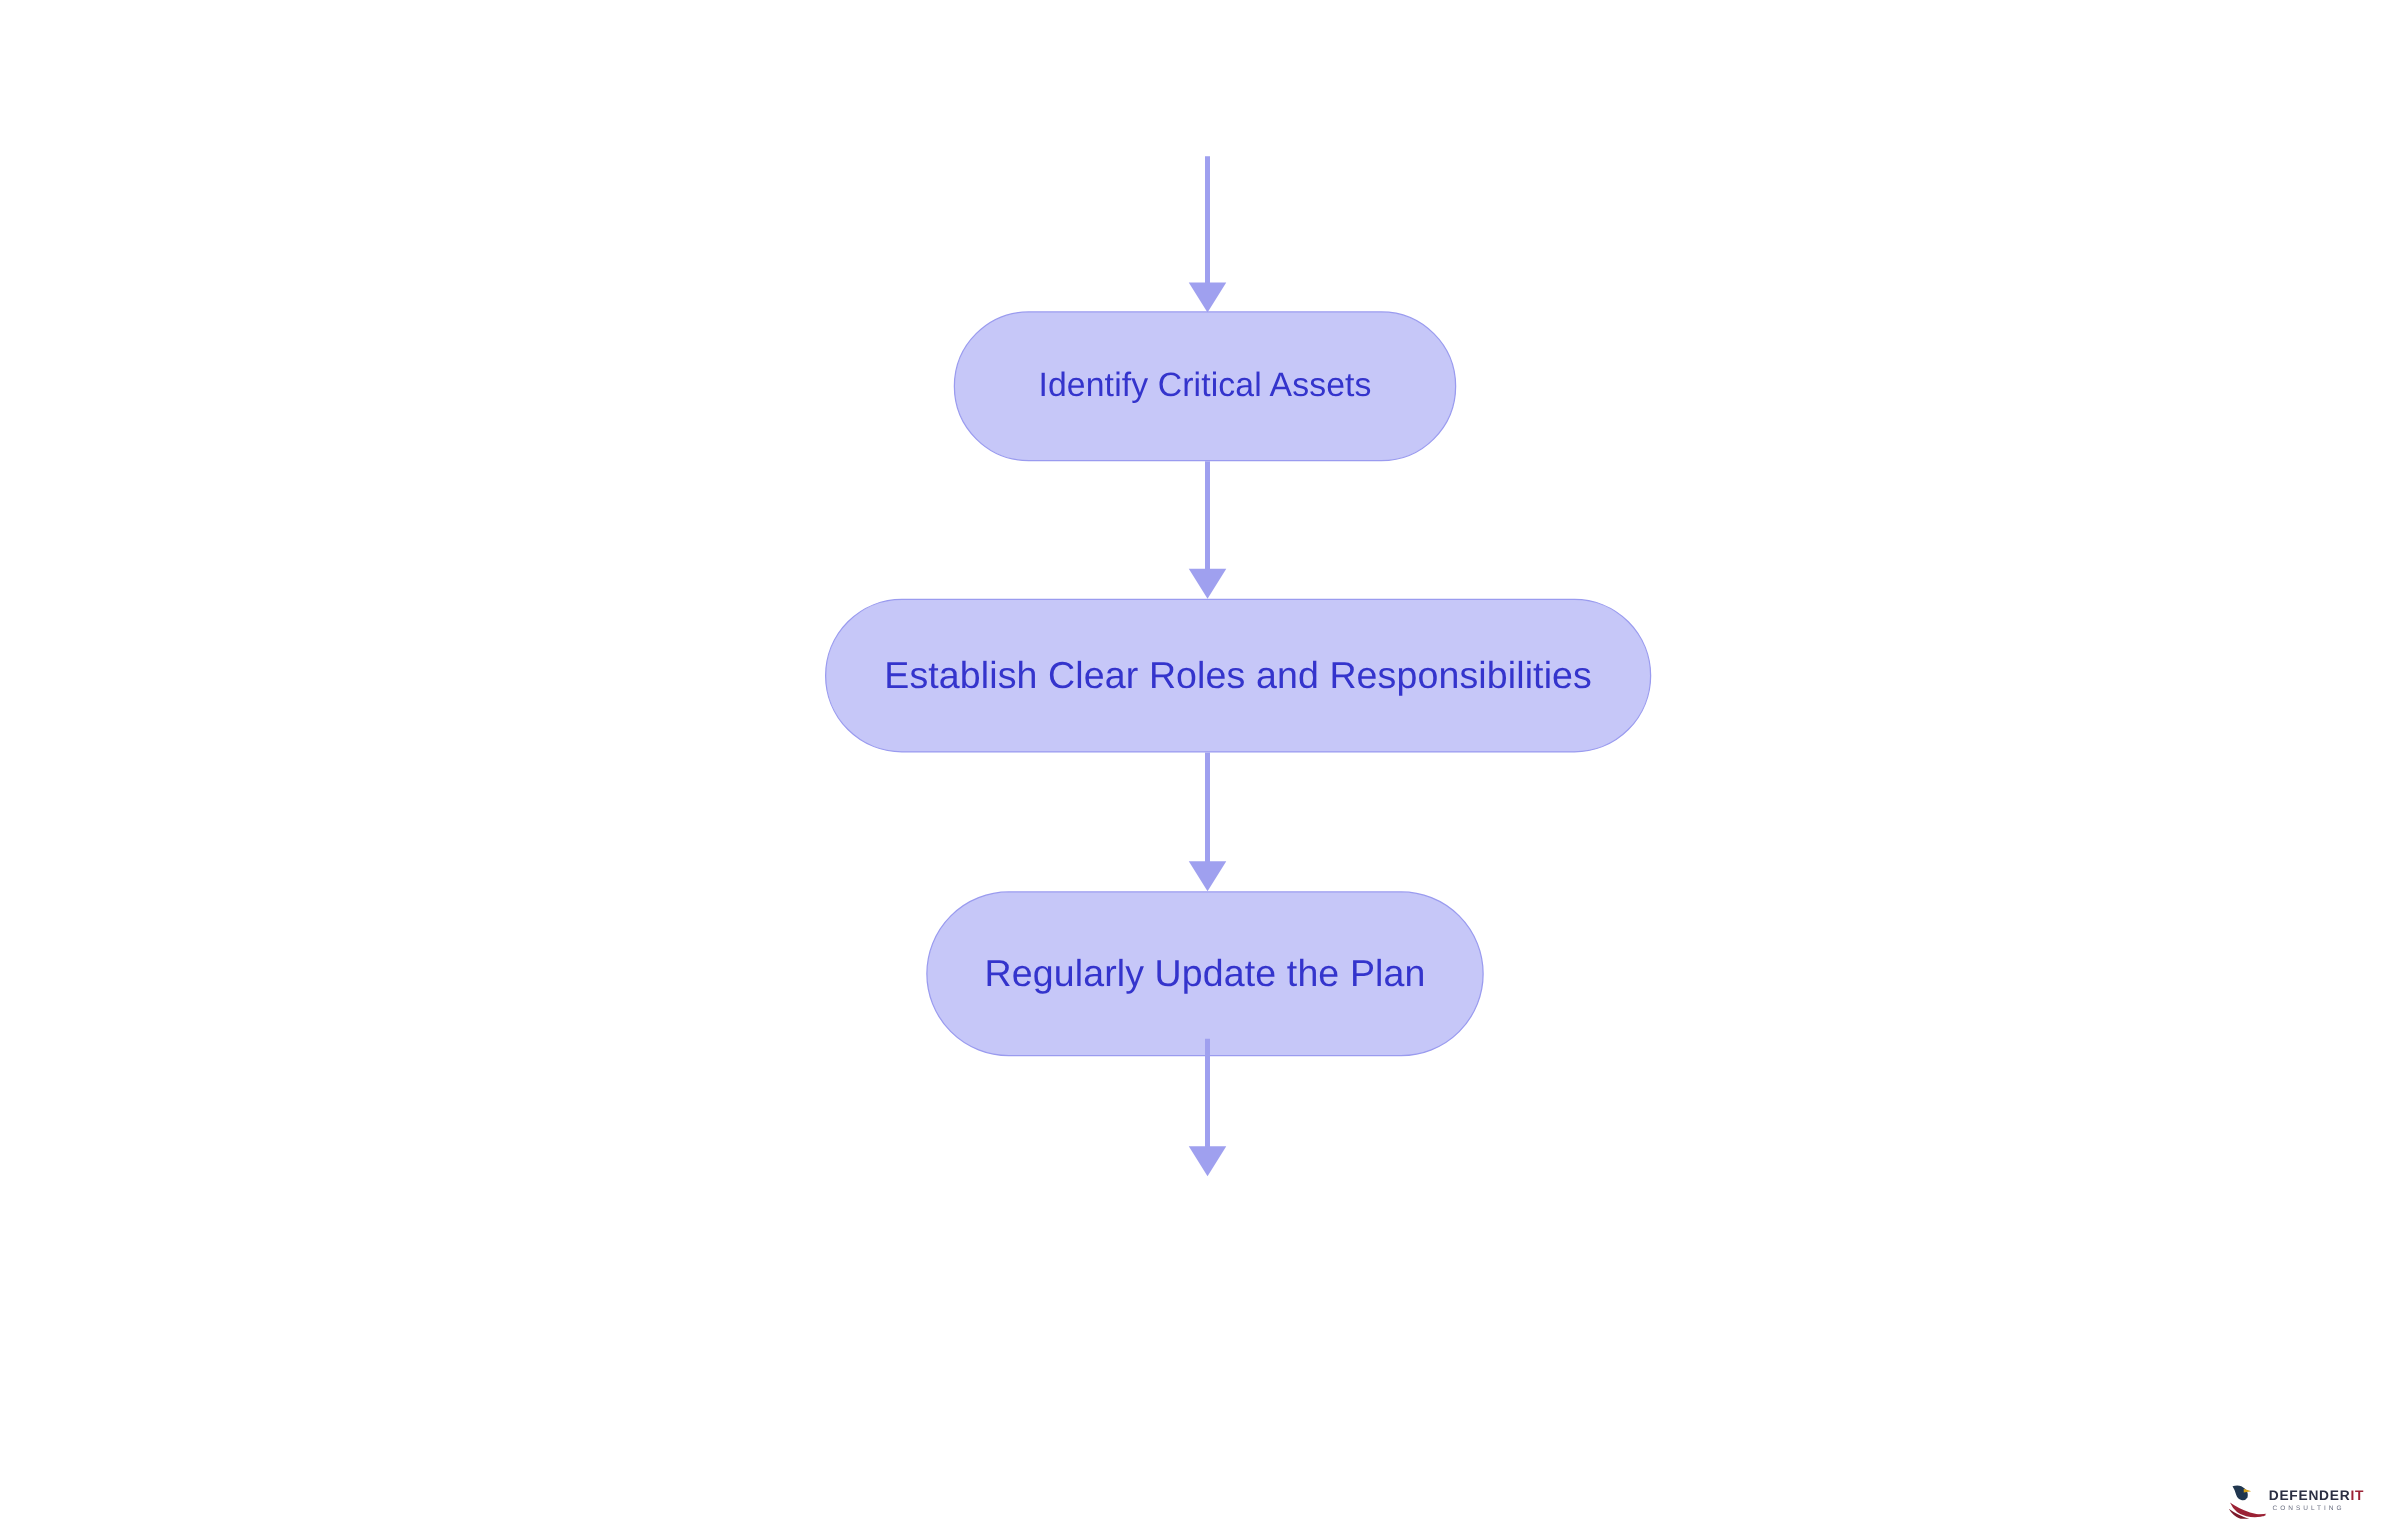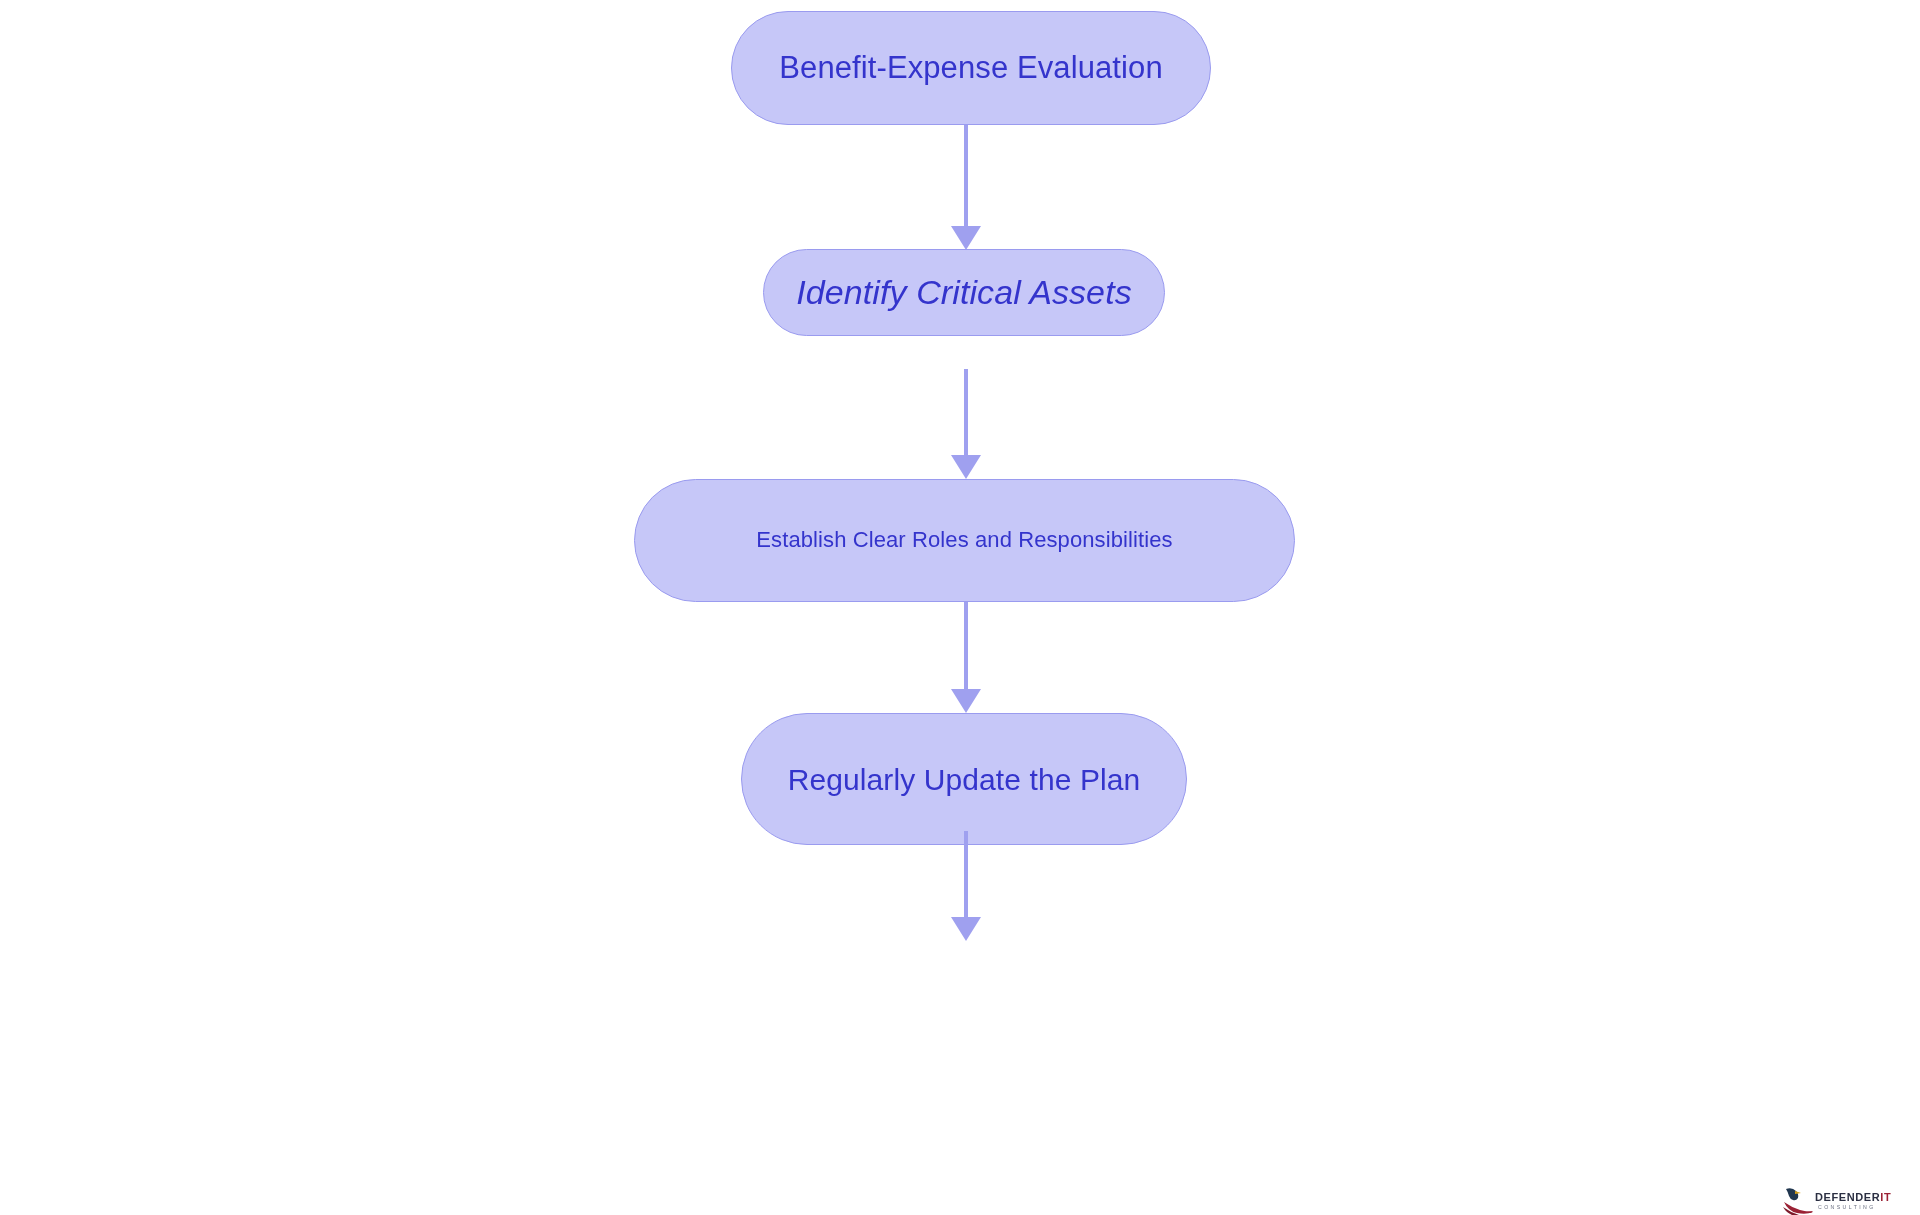--- a/index.html
+++ b/index.html
@@ -102,39 +102,36 @@
     top: 1px;
     width: 34px;
     height: 34px;
   }
 </style>
 </head>
 <body>
 
 <div id="flowchart-canvas">
 
-  <div class="flow-node" id="node-1" style="left:731px; top:11px; width:480px; height:114px; font-size:31px;">
-    <span class="node-label">Benefit-Expense Evaluation</span>
-  </div>
 
   <div class="edge" style="left:964px; top:125px; width:4px; height:125px;">
     <div class="edge-line" style="height:103px;"></div>
     <div class="edge-head" style="top:101px;"></div>
   </div>
 
-  <div class="flow-node" id="node-2" style="left:763px; top:249px; width:402px; height:87px; font-size:34px;font-style:italic;">
+  <div class="flow-node" id="node-2" style="left:763px; top:249px; width:402px; height:120px; font-size:27px;">
     <span class="node-label">Identify Critical Assets</span>
   </div>
 
   <div class="edge" style="left:964px; top:369px; width:4px; height:110px;">
     <div class="edge-line" style="height:88px;"></div>
     <div class="edge-head" style="top:86px;"></div>
   </div>
 
-  <div class="flow-node" id="node-3" style="left:634px; top:479px; width:661px; height:123px; font-size:22px;">
+  <div class="flow-node" id="node-3" style="left:660px; top:479px; width:661px; height:123px; font-size:30px;">
     <span class="node-label">Establish Clear Roles and Responsibilities</span>
   </div>
 
   <div class="edge" style="left:964px; top:602px; width:4px; height:111px;">
     <div class="edge-line" style="height:89px;"></div>
     <div class="edge-head" style="top:87px;"></div>
   </div>
 
   <div class="flow-node" id="node-4" style="left:741px; top:713px; width:446px; height:132px; font-size:30px;">
     <span class="node-label">Regularly Update the Plan</span>

